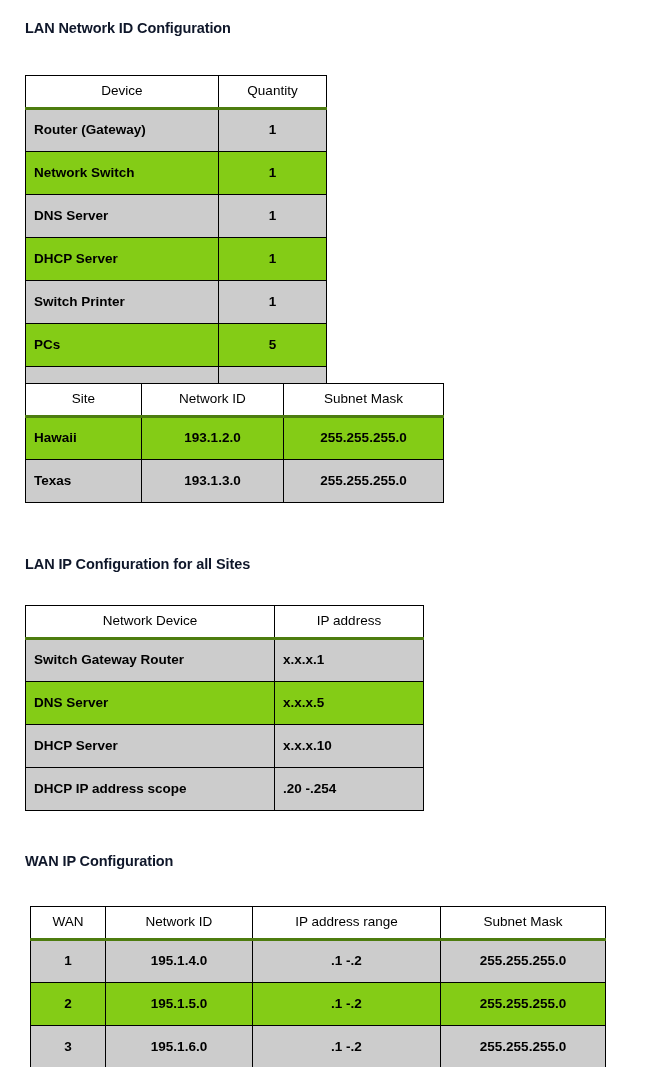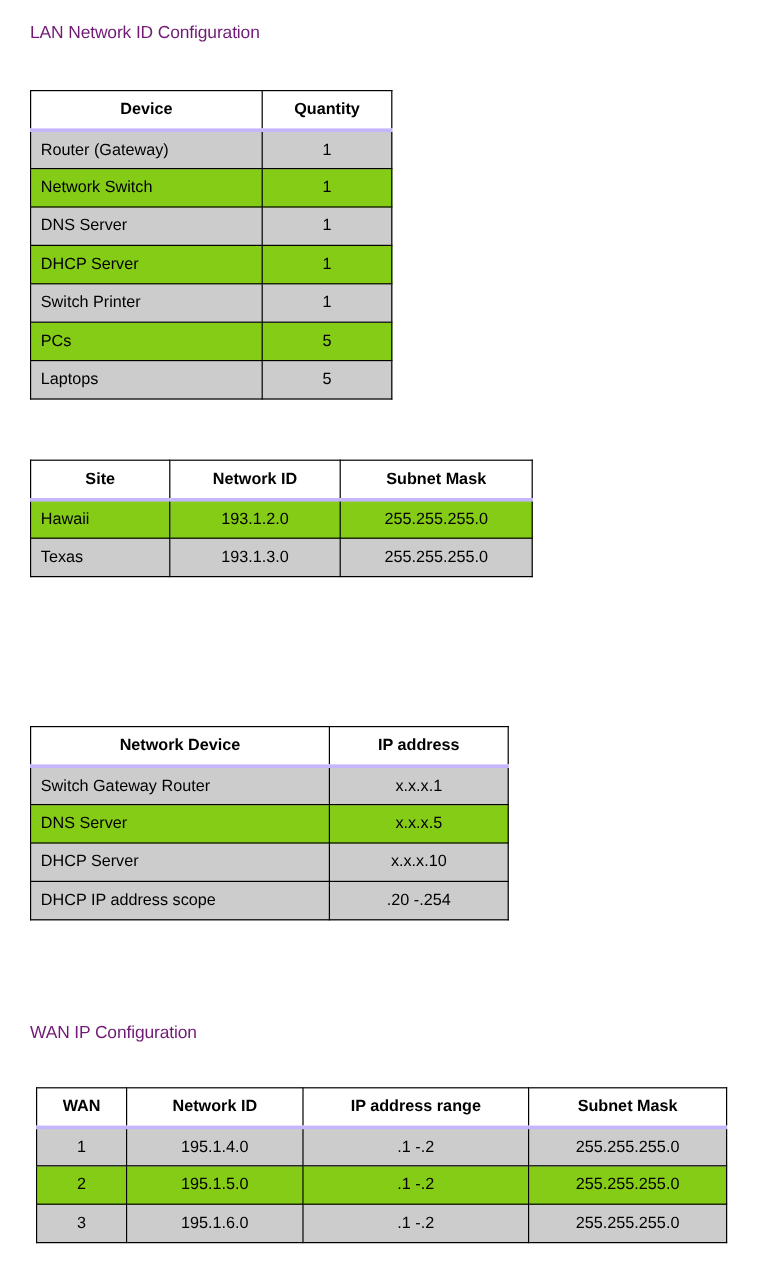--- a/index.html
+++ b/index.html
@@ -16,64 +16,64 @@
     position: relative;
   }
   .page {
     position: relative;
     width: 650px;
     height: 1067px;
     box-sizing: border-box;
   }
   .section-title {
     font-size: 14.5px;
-    font-weight: normal;
-    color: #701a75;
+    font-weight: bold;
+    color: #0f172a;
     letter-spacing: -0.1px;
     position: absolute;
     white-space: nowrap;
   }
   table.cfg {
     position: absolute;
     border-collapse: collapse;
     table-layout: fixed;
     font-size: 13.5px;
     color: #000;
   }
   table.cfg td, table.cfg th {
     border: 1px solid #000000;
     padding: 0 8px;
-    height: 32px;
+    height: 43px;
     box-sizing: border-box;
-    font-weight: normal;
+    font-weight: bold;
     vertical-align: middle;
     line-height: 1.1;
   }
   table.cfg thead th {
-    font-weight: bold;
+    font-weight: normal;
     text-align: center;
     background: #ffffff;
-    border-bottom: 3px solid #c4b5fd;
+    border-bottom: 3px solid #4d7c0f;
     height: 33px;
   }
   table.cfg tbody tr.shaded td {
     background: #cccccc;
   }
   table.cfg tbody tr.plain td {
     background: #84cc16;
   }
   .lbl {
     font-weight: bold;
     text-align: left;
   }
   .val-center {
     text-align: center;
   }
   .val-left {
-    text-align: center;
+    text-align: left;
   }
   .hdr-left-pad {
     text-align: left;
   }
 </style>
 </head>
 <body>
 
 <div class="page">
 
@@ -142,20 +142,21 @@
         <td class="val-center">255.255.255.0</td>
       </tr>
       <tr class="shaded">
         <td class="lbl">Texas</td>
         <td class="val-center">193.1.3.0</td>
         <td class="val-center">255.255.255.0</td>
       </tr>
     </tbody>
   </table>
 
+  <div class="section-title" style="left:25px; top:556px;">LAN IP Configuration for all Sites</div>
 
   <table class="cfg" style="left:25px; top:605px; width:398px;">
     <colgroup>
         <col style="width:249px">
         <col style="width:149px">
       </colgroup>
     <thead>
       <tr>
         <th>Network Device</th>
         <th>IP address</th>

